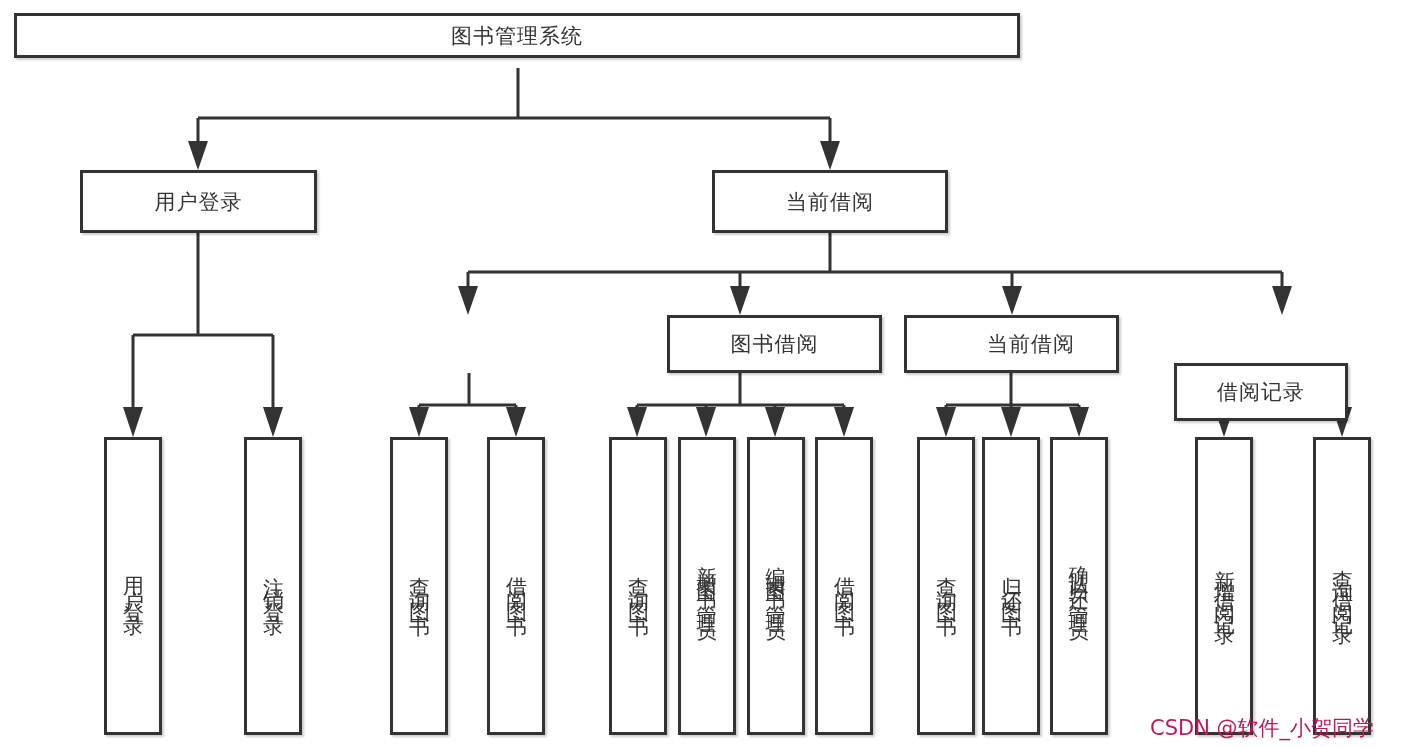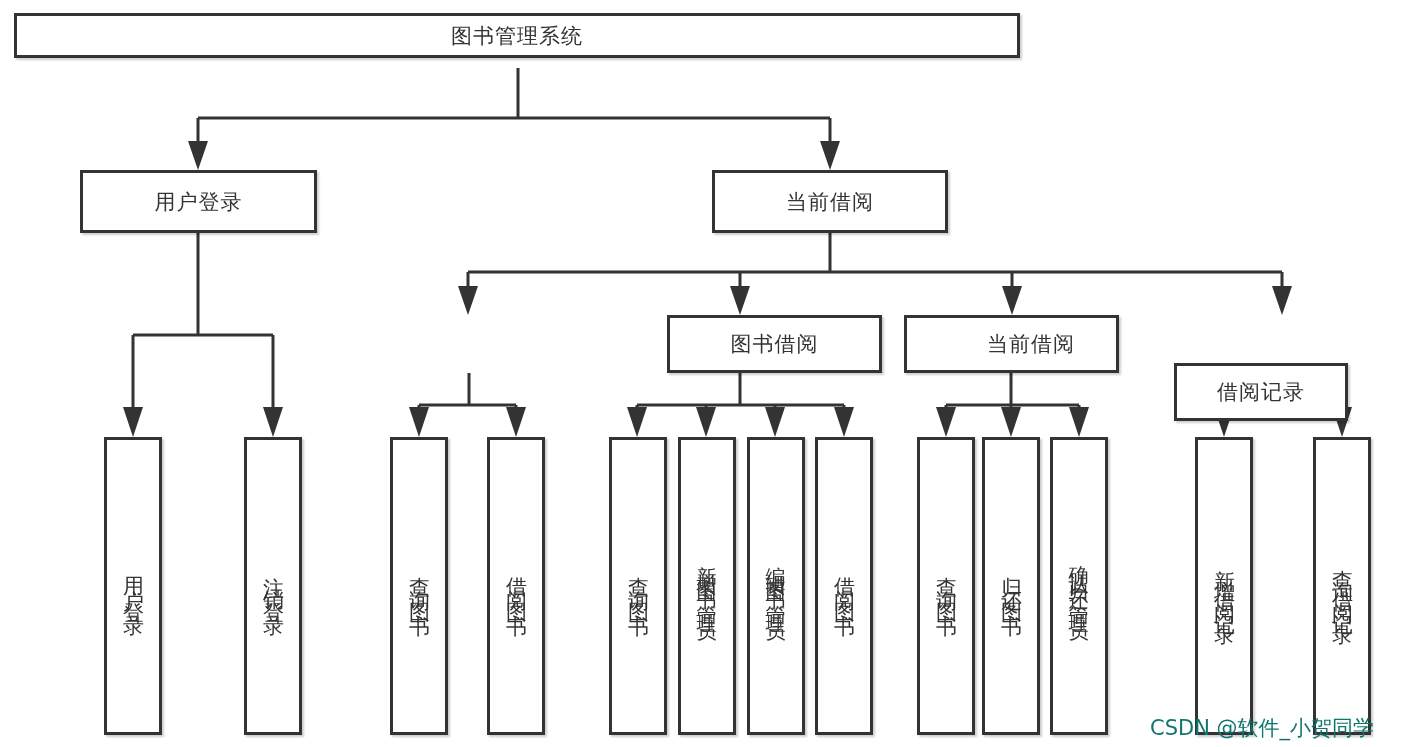--- a/index.html
+++ b/index.html
@@ -53,21 +53,21 @@
     white-space: nowrap;
     color: #333333;
   }
   .vtext.mid  { letter-spacing: 11px; }
   .vtext.long { letter-spacing: 8px; font-size: 20px; }
   .watermark {
     position: absolute;
     left: 1150px;
     top: 714px;
     font-size: 21px;
-    color: #0f766e;
+    color: #be185d;
     white-space: nowrap;
   }
 </style>
 </head>
 <body>
 
 <div class="canvas">
 
   <svg class="connectors" viewBox="0 0 1405 747" xmlns="http://www.w3.org/2000/svg">
     <g stroke="#333333" stroke-width="3" fill="none">

